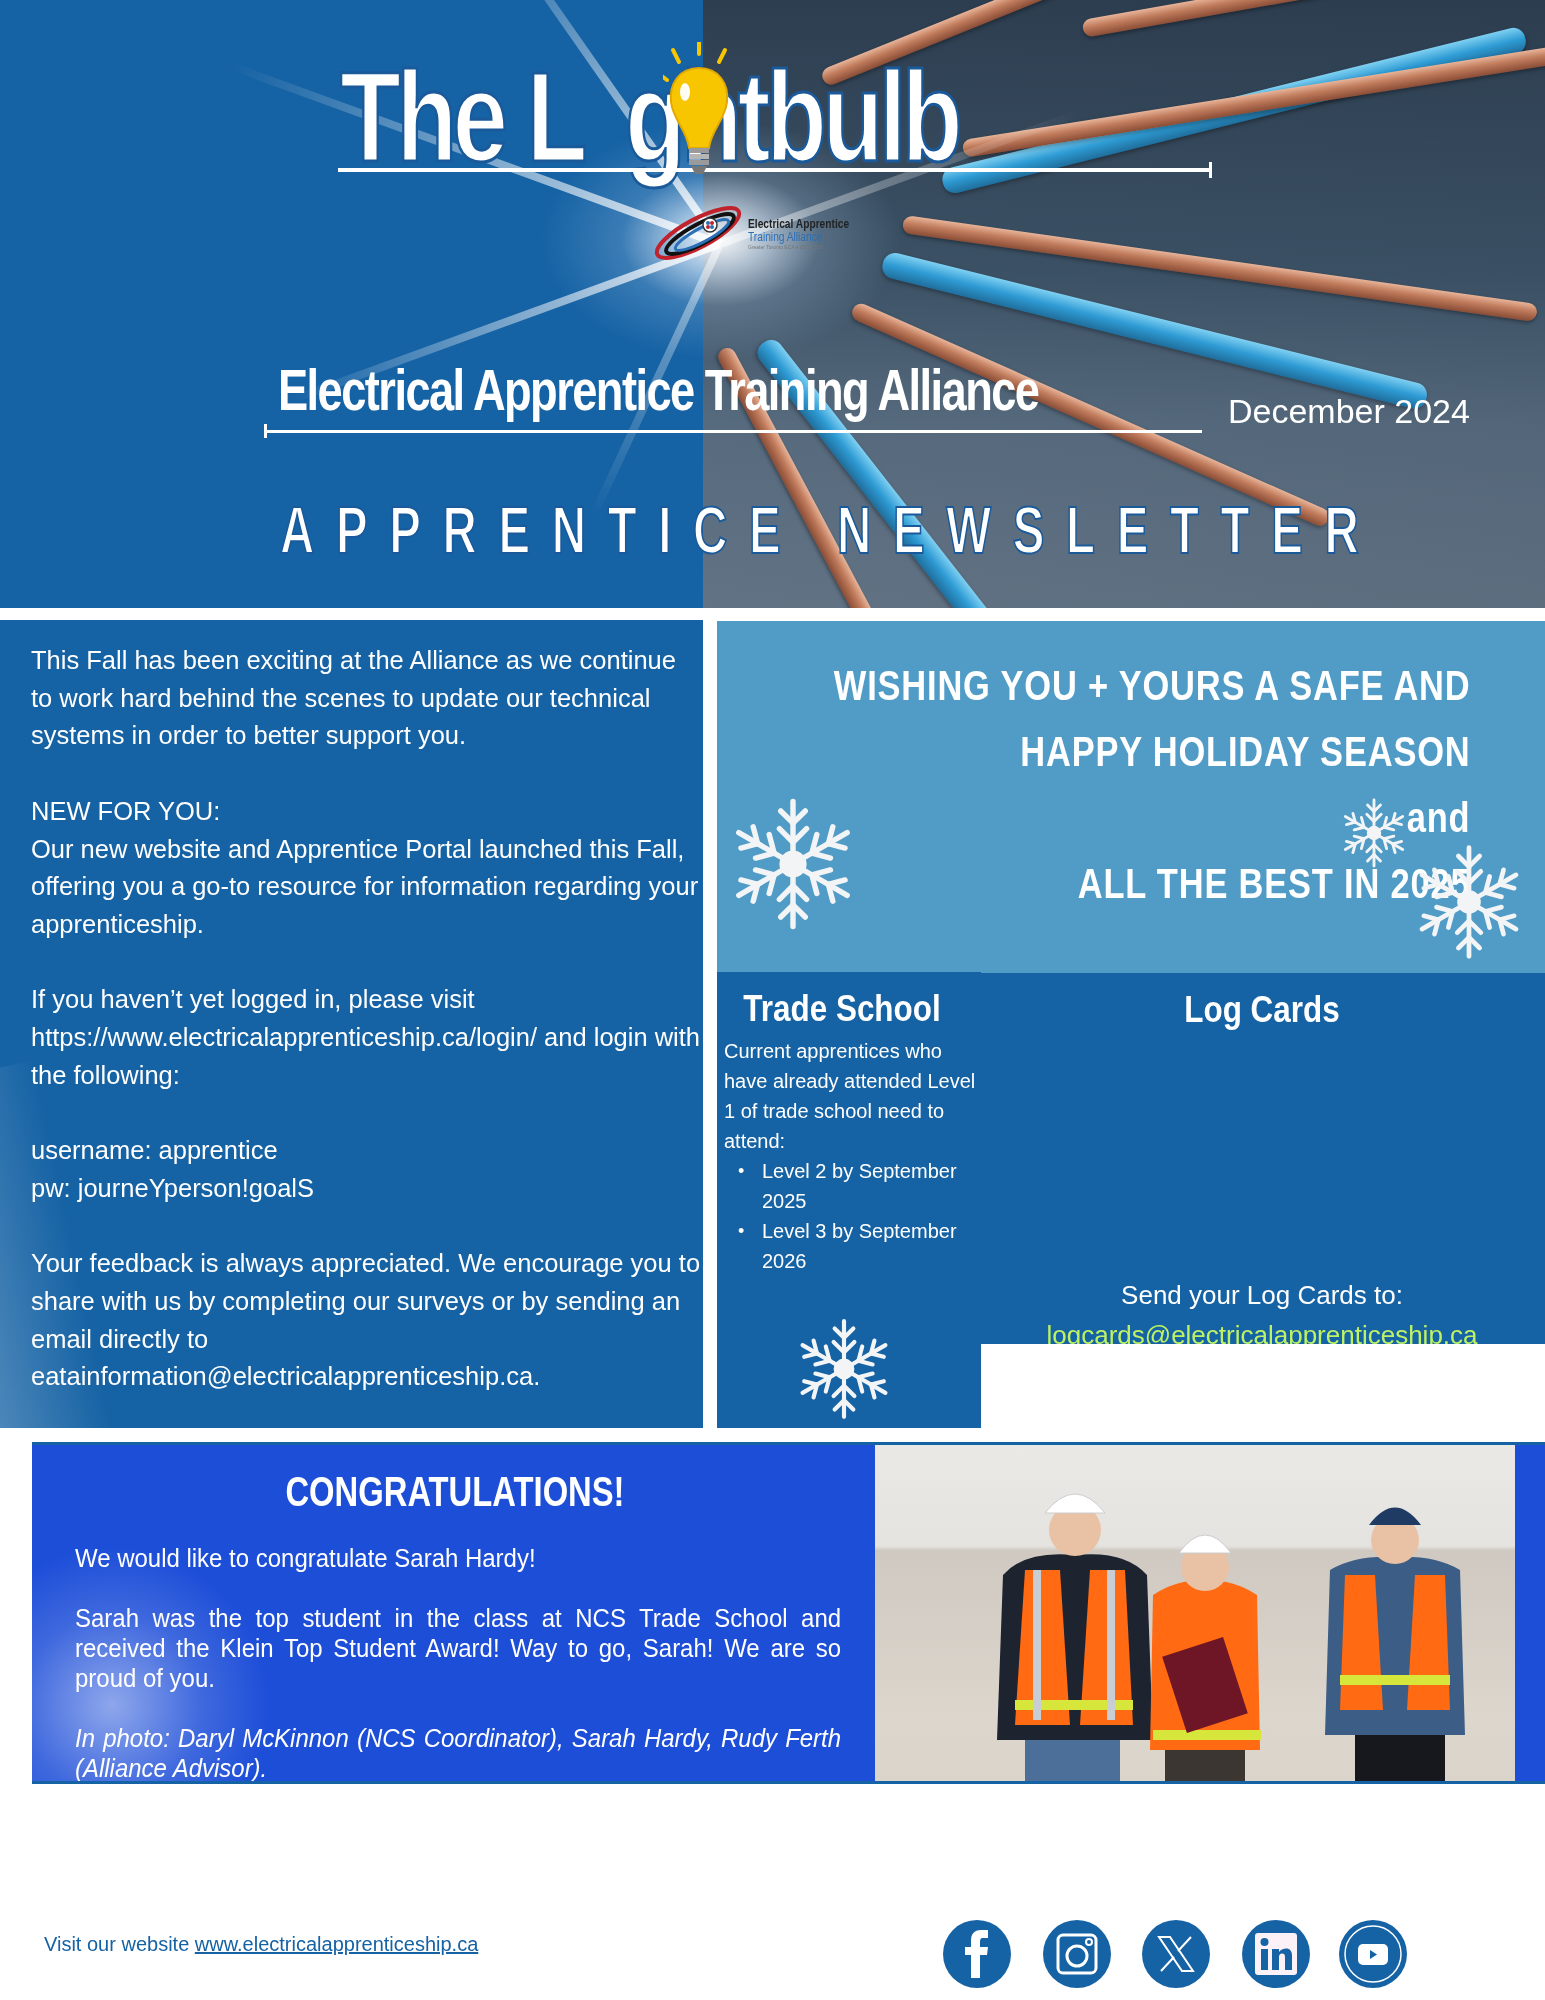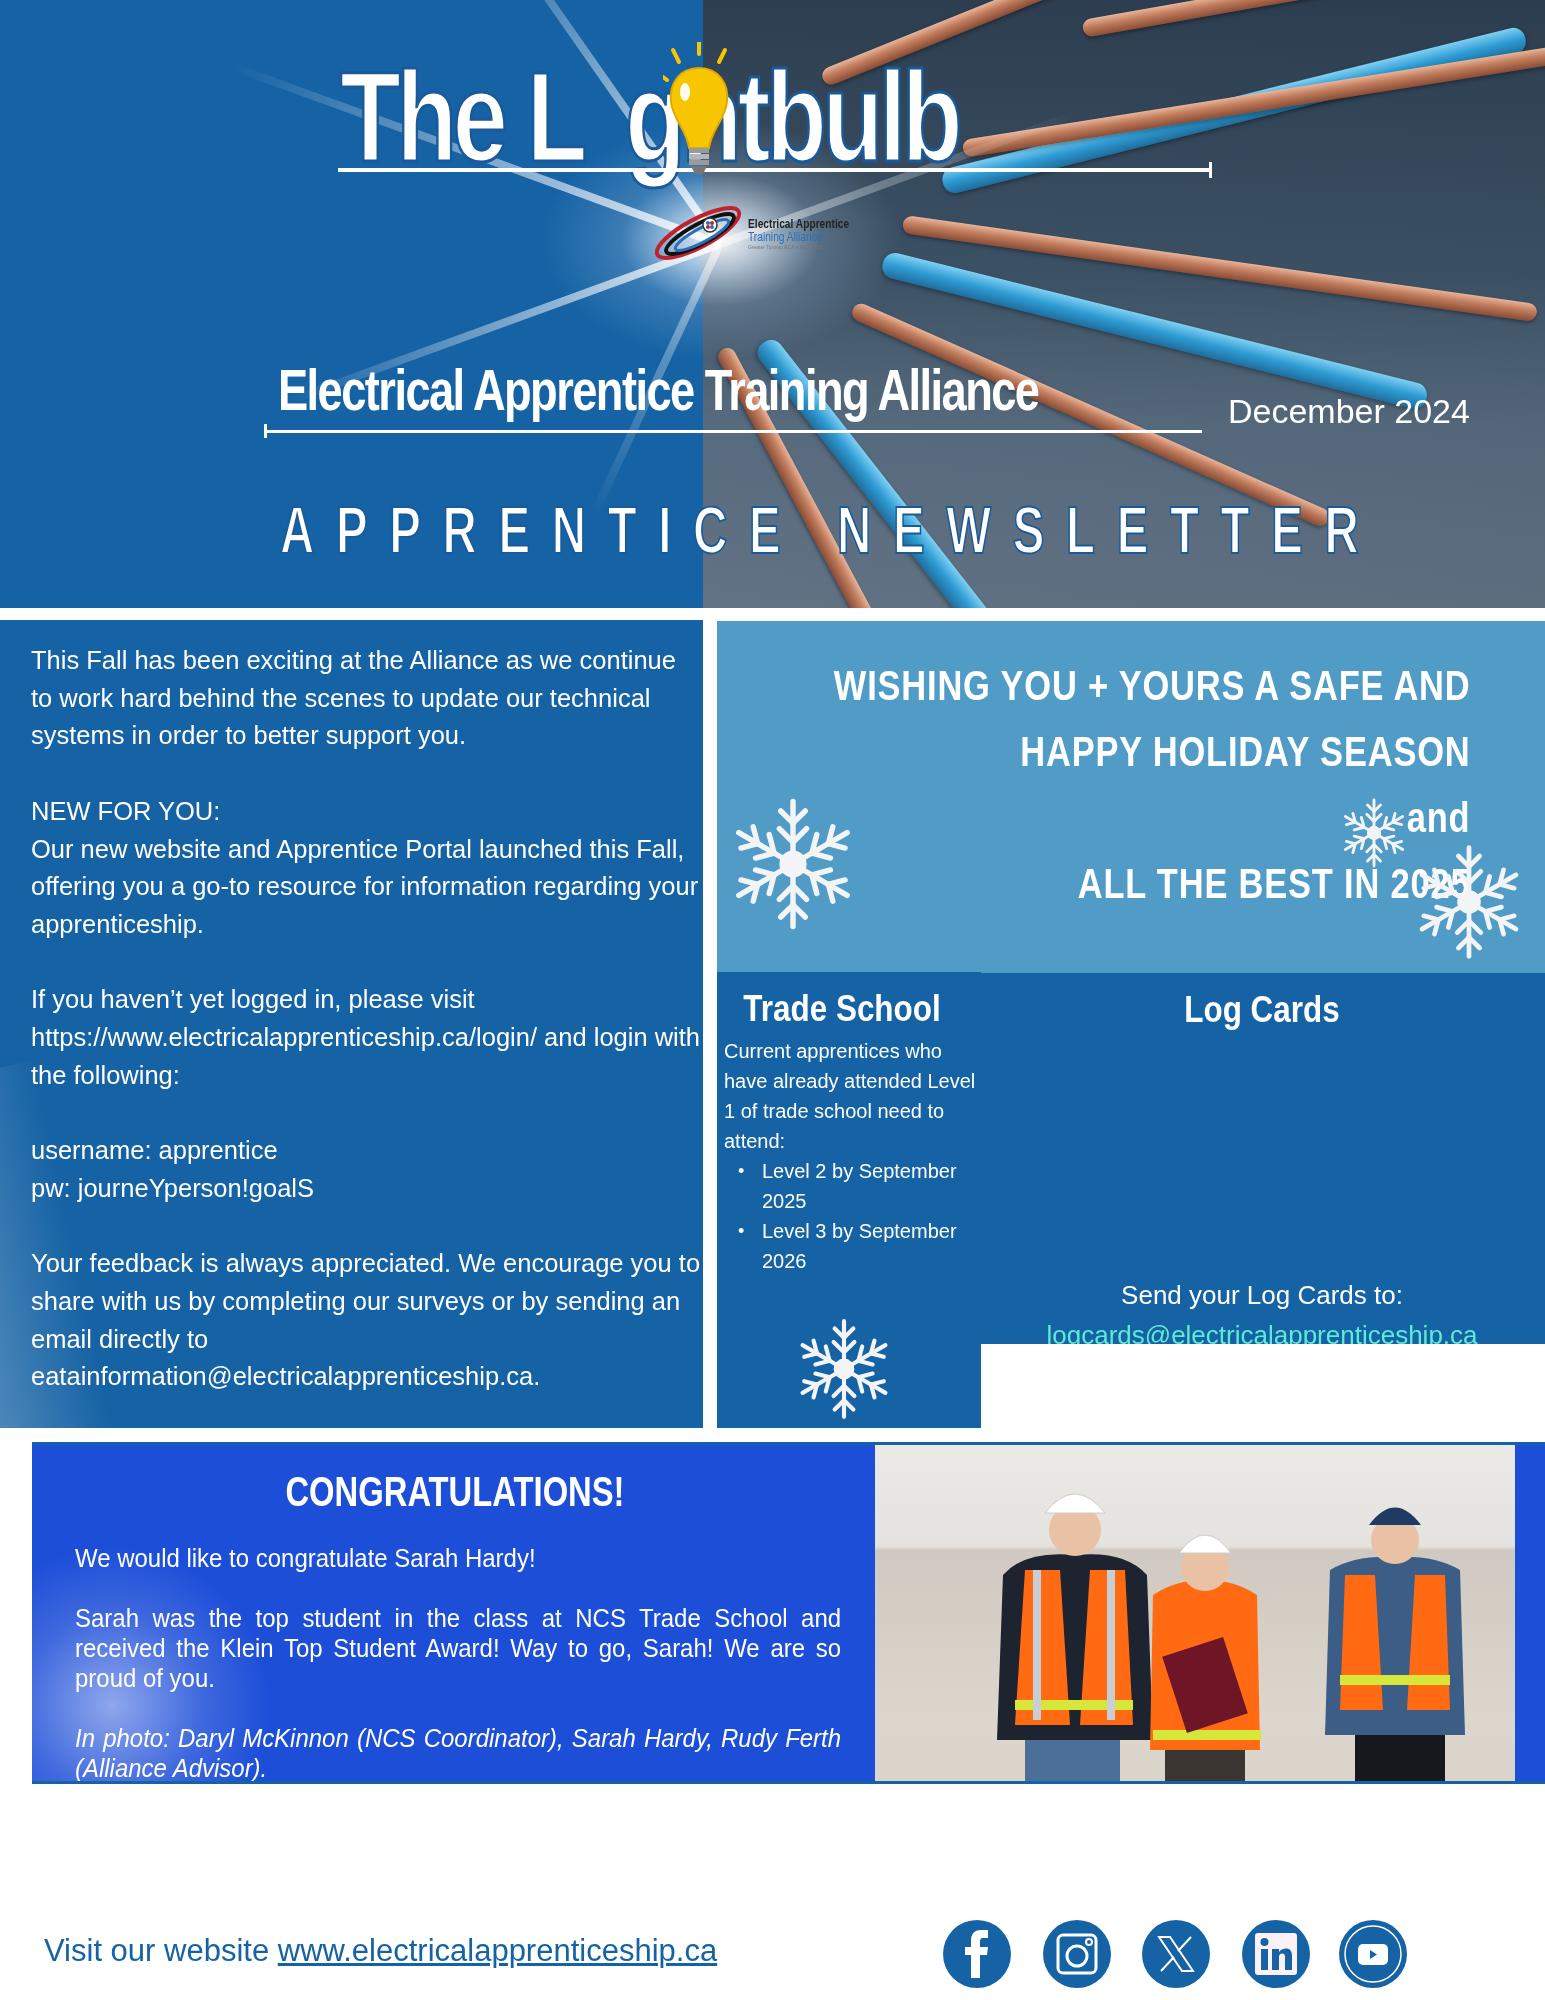--- a/index.html
+++ b/index.html
@@ -150,21 +150,21 @@
   .logcards-list li {
     font-size: 26px; line-height: 41.5px; position: relative; padding-left: 25px; color: #fff; white-space: nowrap;
   }
   .logcards-list li::before { content: "•"; position: absolute; left: 0; top: 0; font-size: 16px; }
   .logcards-send {
     position: absolute; left: 0; top: 302px; width: 566px; text-align: center;
     font-size: 26px; line-height: 40px; color: #fff;
   }
   .logcards-email {
     position: absolute; left: 0; top: 342px; width: 566px; text-align: center;
-    font-size: 26px; line-height: 40px; color: #5eead4; text-decoration: underline; cursor: pointer;
+    font-size: 26px; line-height: 40px; color: #bef264; text-decoration: underline; cursor: pointer;
   }
 
   
   .congrats-band {
     position: absolute; left: 0; top: 1442px; width: 1545px; height: 342px;
     background: #1d4ed8; border-top: 3px solid #1562a4; border-bottom: 3px solid #1562a4; overflow: hidden; margin-left: 32px;
   }
   .congrats-glow {
     position: absolute; left: -80px; top: 100px; width: 320px; height: 320px;
     background: radial-gradient(circle, rgba(255,255,255,0.5) 0%, rgba(255,255,255,0.15) 40%, rgba(255,255,255,0) 70%);
@@ -186,21 +186,21 @@
     position: absolute; left: 843px; top: 0; width: 640px; height: 459px;
     background: linear-gradient(180deg, #ebe9e5 0%, #e5e3df 22%, #cfc9c1 23%, #ddd6cd 60%, #d7d0c6 100%);
     overflow: hidden;
   }
 
   
   .footer {
     position: absolute; left: 0; top: 1904px; width: 1545px; height: 96px; background: #ffffff;
   }
   .footer-text {
-    position: absolute; left: 44px; top: 29px; font-size: 31px; color: #1562a4; white-space: nowrap;
+    position: absolute; left: 44px; top: 29px; font-size: 20px; color: #1562a4; white-space: nowrap;
   }
   .footer-text a { color: #1562a4; text-decoration: underline; }
   .social {
     position: absolute; top: 16px; width: 68px; height: 68px; border-radius: 50%;
     background: #1562a4; display: flex; align-items: center; justify-content: center;
   }
 </style>
 </head>
 <body>
 

